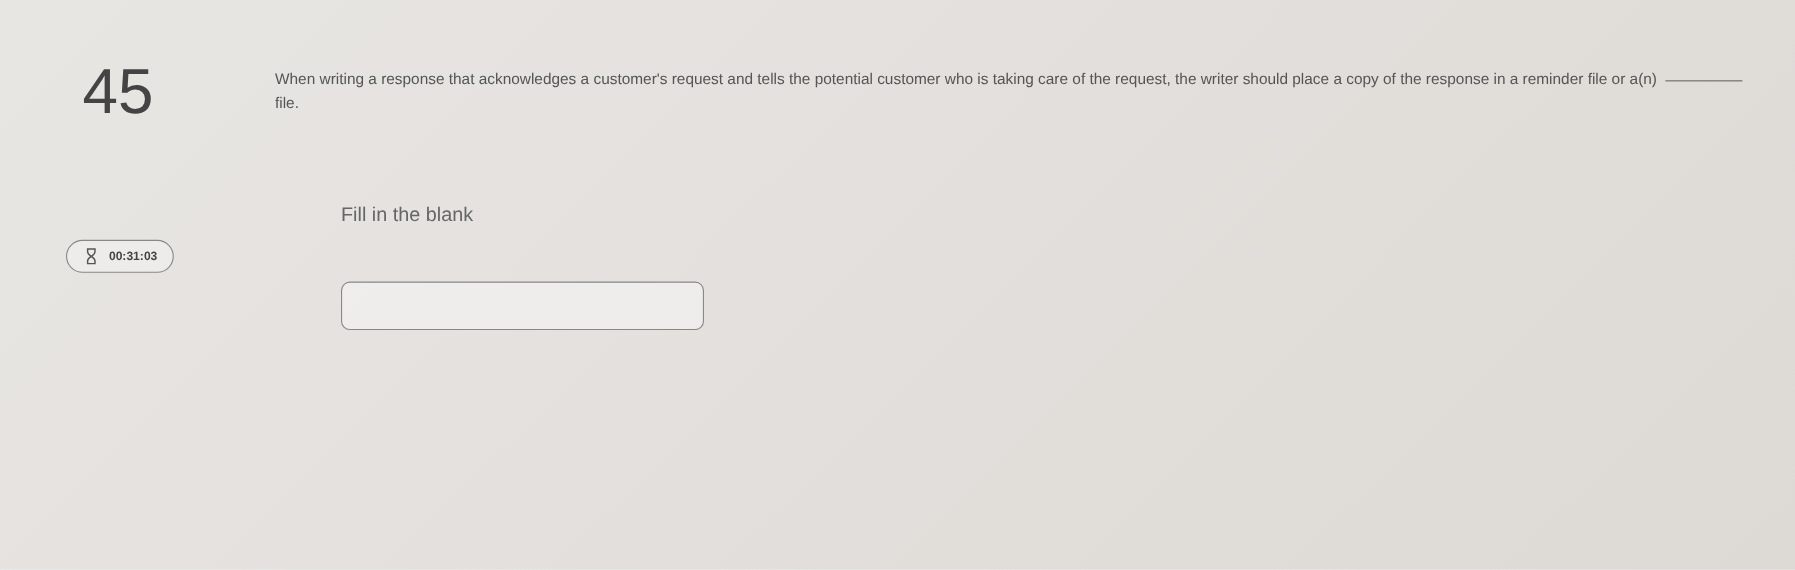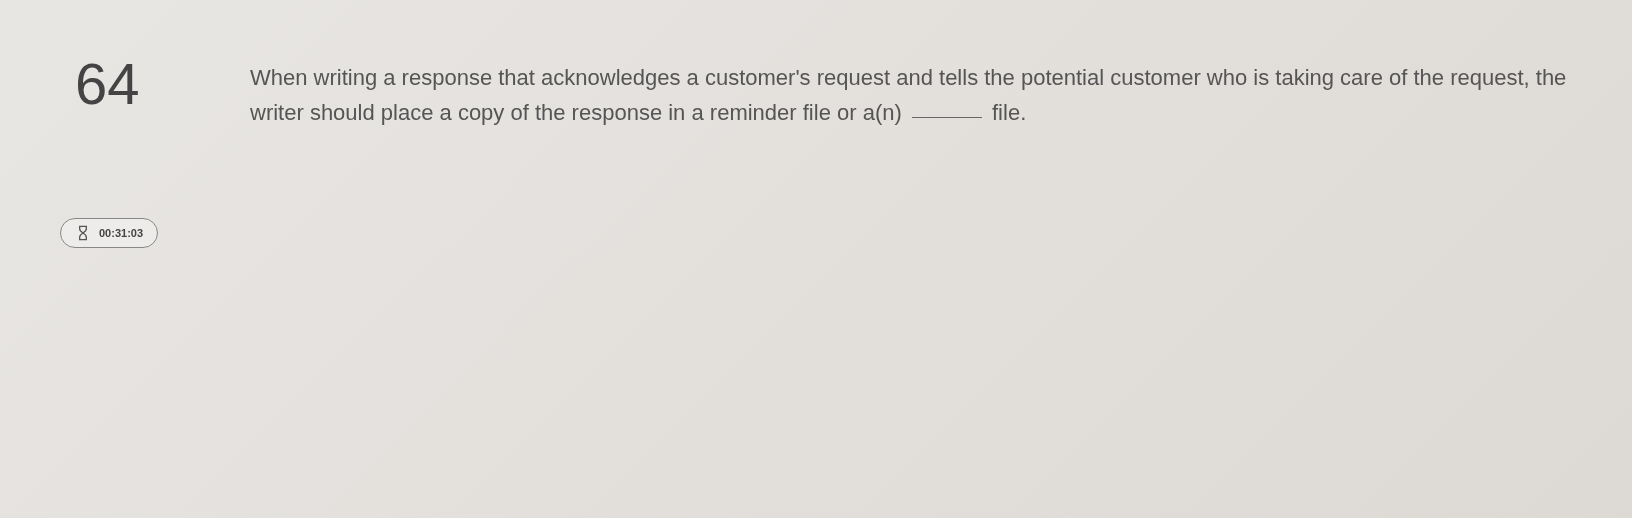--- a/index.html
+++ b/index.html
@@ -54,21 +54,21 @@
       color: #444;
     }
     .main {
       flex: 1;
       display: flex;
       flex-direction: column;
       gap: 80px;
       padding-top: 10px;
     }
     .question-text {
-      font-size: 22px;
+      font-size: 14px;
       line-height: 1.6;
       color: #555;
       max-width: 1380px;
     }
     .blank-line {
       display: inline-block;
       border-bottom: 1.5px solid #666;
       width: 70px;
       margin: 0 4px;
       vertical-align: baseline;
@@ -93,28 +93,32 @@
       font-size: 16px;
       color: #333;
       outline: none;
     }
   </style>
 </head>
 <body>
 
 <div class="container">
   <div class="sidebar">
-    <div class="question-number">64</div>
+    <div class="question-number">45</div>
     <div class="timer-pill">
       <span class="hourglass-icon">
         <svg viewBox="0 0 24 24" fill="none" stroke="#555" stroke-width="2">
           <path d="M6 2h12M6 22h12M7 2v4c0 2 2 4 5 6-3 2-5 4-5 6v4M17 2v4c0 2-2 4-5 6 3 2 5 4 5 6v4"></path>
         </svg>
       </span>
       <span class="timer-text">00:31:03</span>
     </div>
   </div>
   <div class="main">
     <div class="question-text">
       <span>When writing a response that acknowledges a customer's request and tells the potential customer who is taking care of the request, the writer should place a copy of the response in a reminder file or a(n) </span><span class="blank-line"></span><span> file.</span>
     </div>
+    <div class="answer-section">
+      <div class="answer-label">Fill in the blank</div>
+      <input type="text" class="answer-input" value="" style="">
+    </div>
   </div>
 </div>
 
 </body></html>

